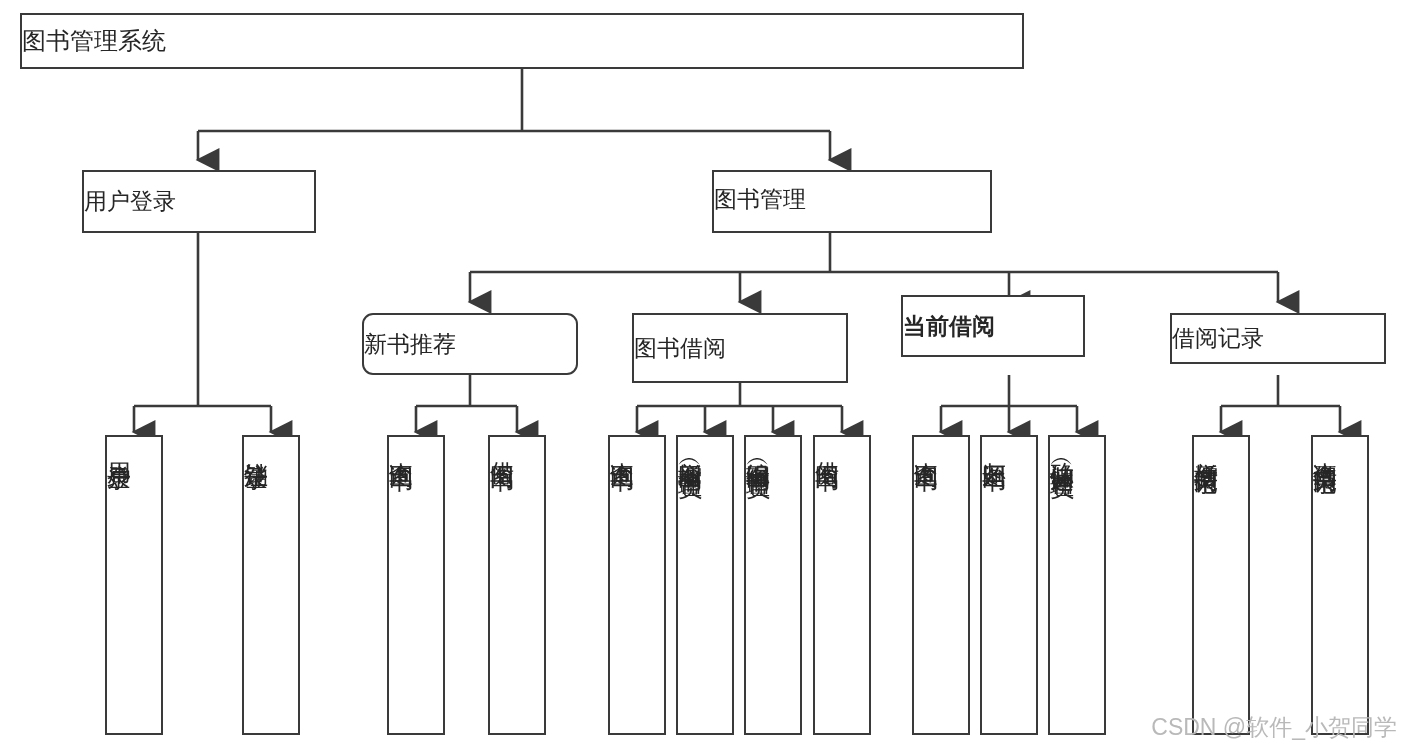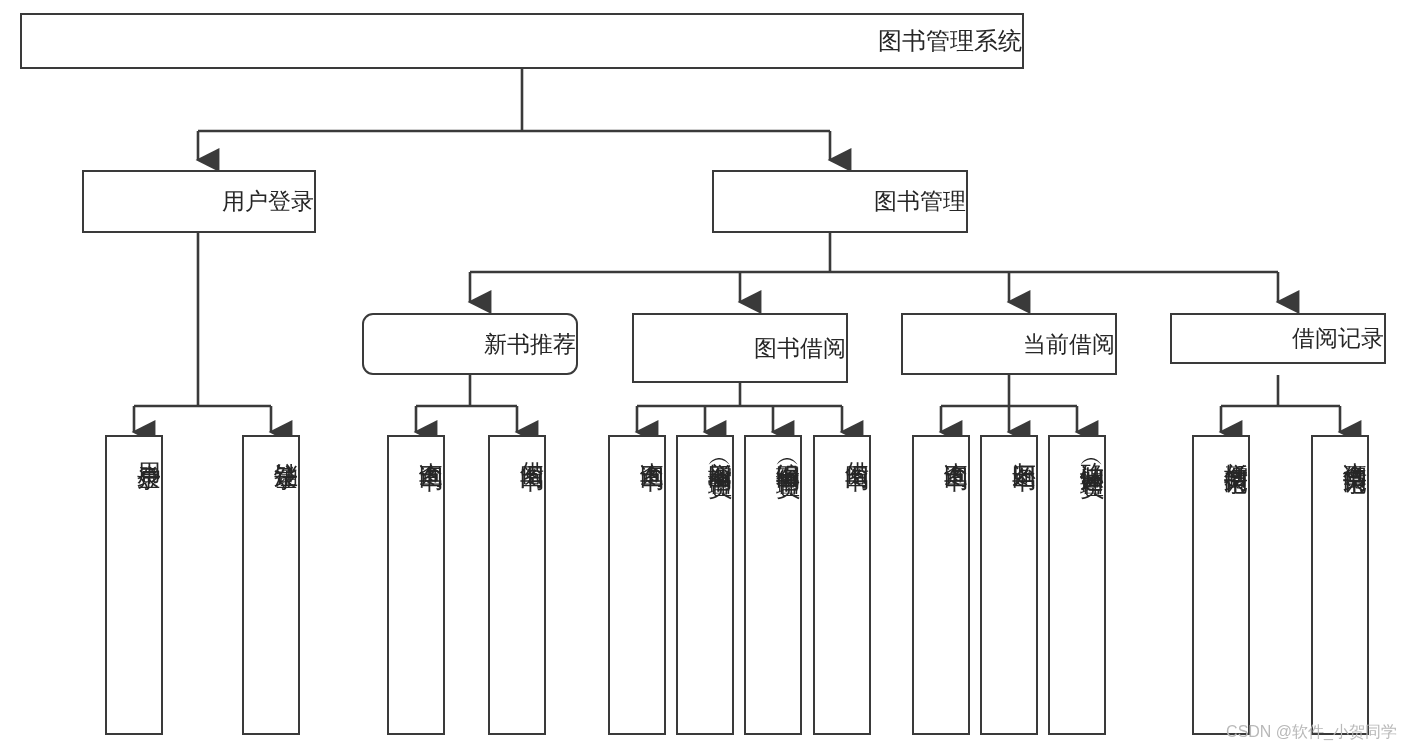--- a/index.html
+++ b/index.html
@@ -12,21 +12,21 @@
   #diagram{position:relative;width:1405px;height:747px;}
   svg#edges{position:absolute;left:0;top:0;width:1405px;height:747px;}
 
   .node{
     position:absolute;
     box-sizing:border-box;
     background:#ffffff;
     border:2px solid #3a3a3a;
     display:flex;
     align-items:center;
-    justify-content:flex-end;
+    justify-content:flex-start;
     color:#262626;
   }
   .node .lbl{
     display:block;
     text-align:center;
     line-height:1.15;
     white-space:nowrap;
     color:#262626;
   }
   
@@ -44,21 +44,21 @@
     font-size:24px;
     letter-spacing:2px;
     line-height:1;
     white-space:nowrap;
   }
 
   #watermark{
     position:absolute;
     right:8px;
     bottom:4px;
-    font-size:16px;
+    font-size:23px;
     color:#b9b9b9;
     white-space:nowrap;
     user-select:none;
   }
 </style>
 </head>
 <body>
 
 <div id="diagram">
 
@@ -112,31 +112,31 @@
     </g>
   </svg>
 
   <div class="node h root" style="left:20px;top:13px;width:1004px;height:56px;">
     <span class="lbl">图书管理系统</span>
   </div>
 
   <div class="node h" style="left:82px;top:170px;width:234px;height:63px;">
     <span class="lbl">用户登录</span>
   </div>
-  <div class="node h" style="left:712px;top:170px;width:256px;height:63px;">
+  <div class="node h" style="left:712px;top:170px;width:280px;height:63px;font-family:Liberation Mono, monospace;">
     <span class="lbl">图书管理</span>
   </div>
 
   <div class="node h" style="left:362px;top:313px;width:216px;height:62px;border-radius:11px;">
     <span class="lbl">新书推荐</span>
   </div>
   <div class="node h" style="left:632px;top:313px;width:216px;height:70px;">
     <span class="lbl">图书借阅</span>
   </div>
-  <div class="node h" style="left:901px;top:313px;width:216px;height:62px;">
+  <div class="node h" style="left:901px;top:295px;width:184px;height:62px;font-weight:bold;">
     <span class="lbl">当前借阅</span>
   </div>
   <div class="node h" style="left:1170px;top:313px;width:216px;height:51px;">
     <span class="lbl">借阅记录</span>
   </div>
 
   <div class="node leaf" style="left:105px;top:435px;width:58px;height:300px;">
     <span class="lbl">用户登录</span>
   </div>
   <div class="node leaf" style="left:242px;top:435px;width:58px;height:300px;">

